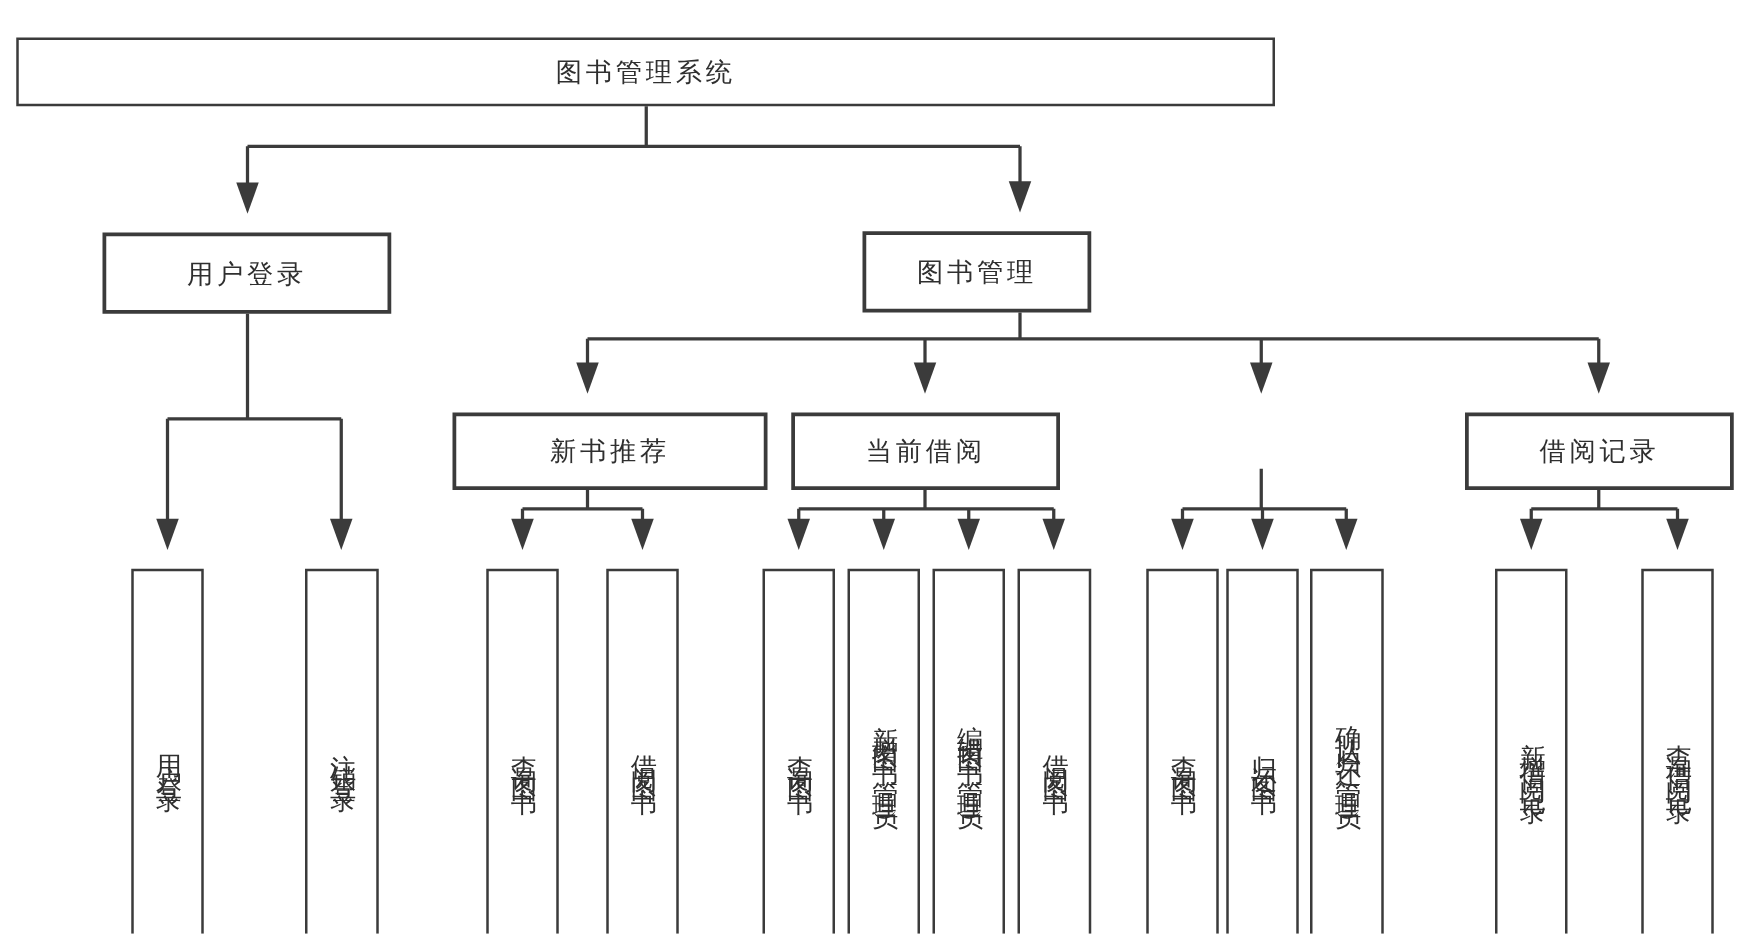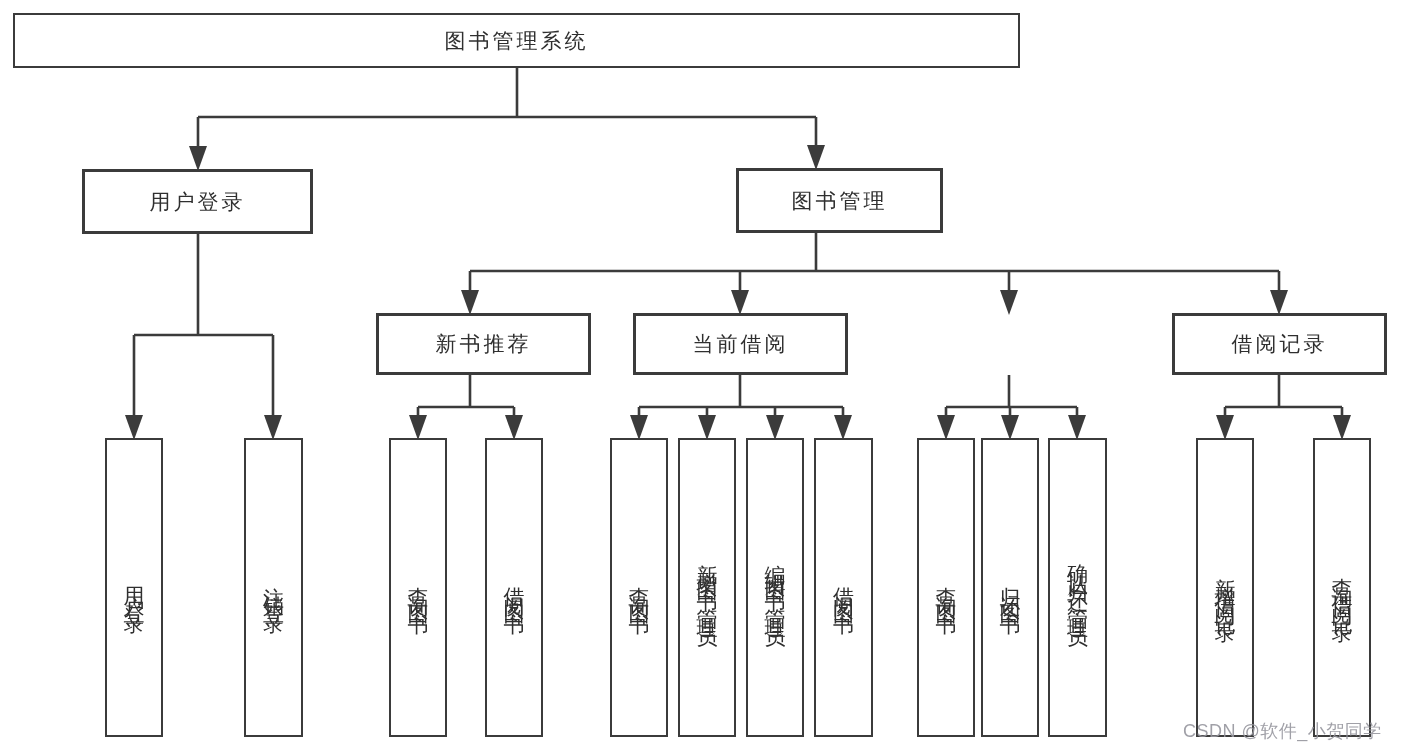--- a/index.html
+++ b/index.html
@@ -22,20 +22,21 @@
     background: #ffffff;
     border: 3px solid #3b3b3b;
     color: #2f2f2f;
     display: flex;
     align-items: center;
     justify-content: center;
     z-index: 2;
     font-size: 21px;
     letter-spacing: 3px;
     white-space: nowrap;
+    margin-top: 17px;
   }
   .node.root { border-width: 2px; }
   .node.v {
     border-width: 2px;
     writing-mode: vertical-rl;
     text-orientation: mixed;
     letter-spacing: 9px;
     font-size: 21px;
     white-space: normal;
   }
@@ -74,23 +75,23 @@
       <polygon points="937,415 955,415 946,440" fill="#3b3b3b"></polygon>
       <polygon points="1001,415 1019,415 1010,440" fill="#3b3b3b"></polygon>
       <polygon points="1068,415 1086,415 1077,440" fill="#3b3b3b"></polygon>
       <polygon points="1216,415 1234,415 1225,440" fill="#3b3b3b"></polygon>
       <polygon points="1333,415 1351,415 1342,440" fill="#3b3b3b"></polygon>
     </svg>
 
   <div class="node root" style="left:13px; top:13px; width:1007px; height:55px">图书管理系统</div>
 
   <div class="node" style="left:82px; top:169px; width:231px; height:65px">用户登录</div>
-  <div class="node" style="left:736px; top:168px; width:207px; height:65px">图书管理</div>
+  <div class="node" style="left:690px; top:168px; width:183px; height:65px">图书管理</div>
 
-  <div class="node" style="left:376px; top:313px; width:215px; height:62px">新书推荐</div>
+  <div class="node" style="left:362px; top:313px; width:252px; height:62px">新书推荐</div>
   <div class="node" style="left:633px; top:313px; width:215px; height:62px">当前借阅</div>
   <div class="node" style="left:1172px; top:313px; width:215px; height:62px">借阅记录</div>
 
   <div class="node v" style="left:105px; top:438px; width:58px; height:299px">用户登录</div>
   <div class="node v" style="left:244px; top:438px; width:59px; height:299px">注销登录</div>
 
   <div class="node v" style="left:389px; top:438px; width:58px; height:299px">查询图书</div>
   <div class="node v" style="left:485px; top:438px; width:58px; height:299px">借阅图书</div>
 
   <div class="node v" style="left:610px; top:438px; width:58px; height:299px">查询图书</div>
@@ -98,15 +99,14 @@
   <div class="node v" style="left:746px; top:438px; width:58px; height:299px">编辑图书（管理员）</div>
   <div class="node v" style="left:814px; top:438px; width:59px; height:299px">借阅图书</div>
 
   <div class="node v" style="left:917px; top:438px; width:58px; height:299px">查询图书</div>
   <div class="node v" style="left:981px; top:438px; width:58px; height:299px">归还图书</div>
   <div class="node v" style="left:1048px; top:438px; width:59px; height:299px">确认归还（管理员）</div>
 
   <div class="node v" style="left:1196px; top:438px; width:58px; height:299px">新增借阅记录</div>
   <div class="node v" style="left:1313px; top:438px; width:58px; height:299px">查询借阅记录</div>
 
-  <div class="watermark">CSDN @软件_小贺同学</div>
 
 </div>
 
 </body></html>

